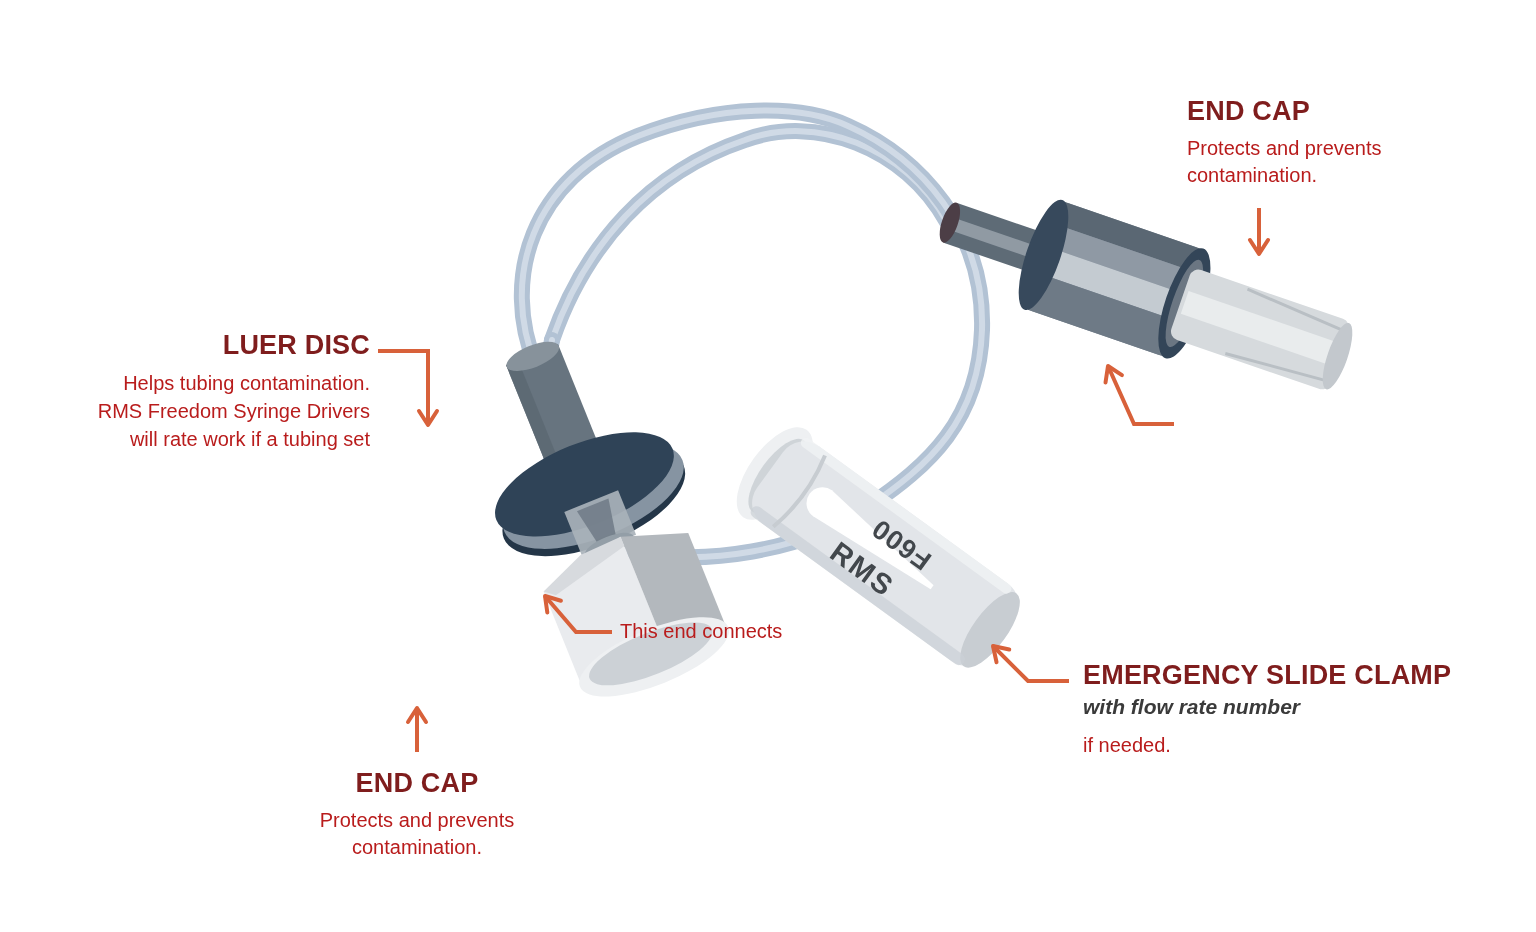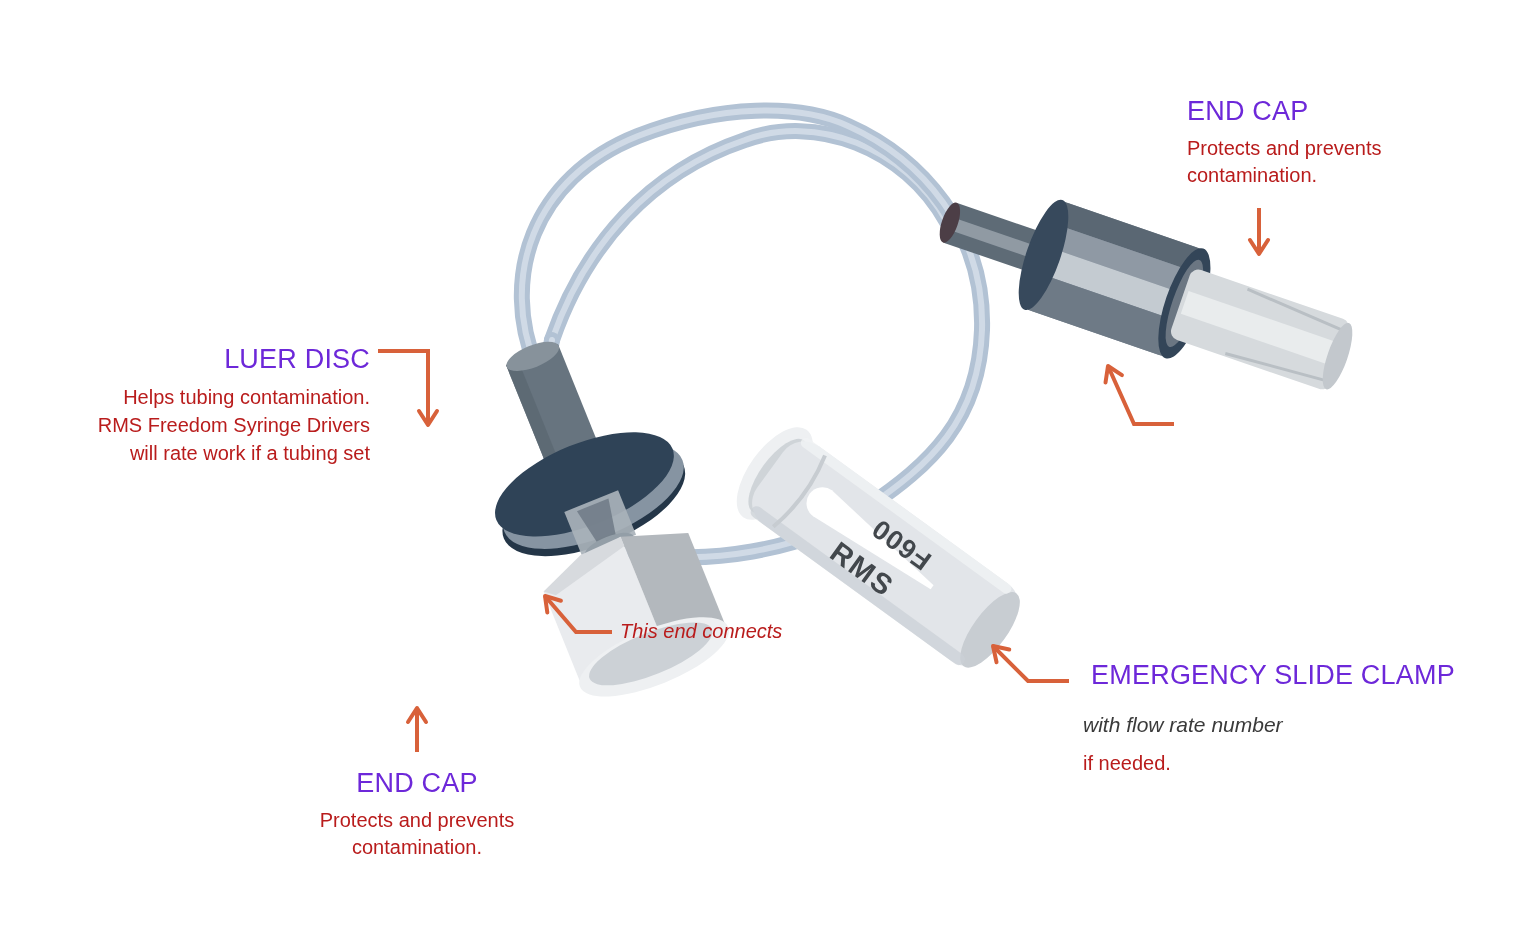--- a/index.html
+++ b/index.html
@@ -3,24 +3,24 @@
 <meta charset="utf-8">
 <style>
   html,body{margin:0;padding:0;background:#ffffff;}
   #canvas{
     position:relative;width:1536px;height:932px;background:#ffffff;overflow:hidden;
     font-family:"Liberation Sans", sans-serif;
   }
   #art{position:absolute;left:0;top:0;}
   .label{position:absolute;}
   .label h3{
-    margin:0 0 8px 0;font-size:27px;font-weight:normal;color:#6d28d9;letter-spacing:0.2px;
+    margin:0 0 8px 0;font-size:27px;font-weight:bold;color:#7f1d1d;letter-spacing:0.2px;
   }
   .label p{margin:0;font-size:20px;line-height:27px;color:#b91c1c;}
-  .label p.sub{font-size:21px;font-weight:normal;font-style:italic;color:#3a3a3a;margin:2px 0 12px 0;}
+  .label p.sub{font-size:21px;font-weight:bold;font-style:italic;color:#3a3a3a;margin:2px 0 12px 0;}
   .r{text-align:right;}
   .c{text-align:center;}
   .svgtext{font-family:"Liberation Sans", sans-serif;font-weight:bold;fill:#42474c;}
 </style>
 </head>
 <body>
 
 <div id="canvas">
 
   <svg id="art" width="1536" height="932" viewBox="0 0 1536 932">
@@ -120,37 +120,37 @@
       <path d="M 1069,681 L 1028,681 L 993,646" marker-end="url(#ah)"></path>
     </g>
   </svg>
 
   <div class="label" style="left:1187px;top:96px;width:230px;">
     <h3>END CAP</h3>
     <p>Protects and prevents</p>
     <p>contamination.</p>
   </div>
 
-  <div class="label r" style="left:70px;top:344px;width:300px;">
+  <div class="label r" style="left:70px;top:330px;width:300px;">
     <h3>LUER DISC</h3>
     <p style="line-height:28px">Helps tubing contamination.</p>
     <p style="line-height:28px">RMS Freedom Syringe Drivers</p>
     <p style="line-height:28px">will rate work if a tubing set</p>
   </div>
 
 
-  <div class="label" style="left:620px;top:618px;width:220px;font-style:italic;">
+  <div class="label" style="left:620px;top:618px;width:220px;">
     <p>This end connects</p>
   </div>
 
   <div class="label c" style="left:307px;top:768px;width:220px;">
     <h3>END CAP</h3>
     <p>Protects and prevents</p>
     <p>contamination.</p>
   </div>
 
   <div class="label" style="left:1083px;top:660px;width:380px;">
-    <h3 style="margin-bottom:20px;text-align:center;">EMERGENCY SLIDE CLAMP</h3>
+    <h3 style="margin-bottom:2px;">EMERGENCY SLIDE CLAMP</h3>
     <p class="sub">with flow rate number</p>
     <p>if needed.</p>
   </div>
 
 </div>
 
 </body></html>

